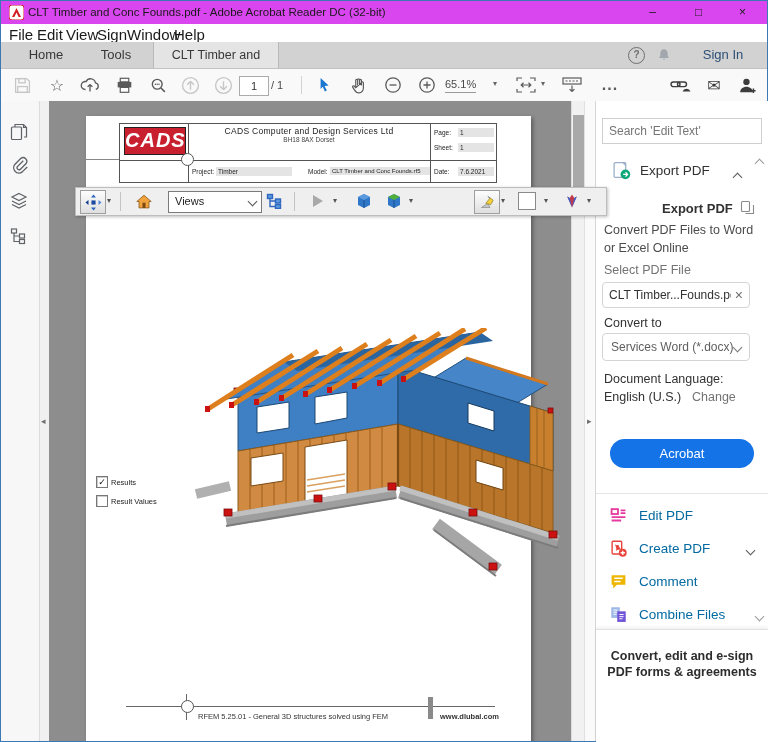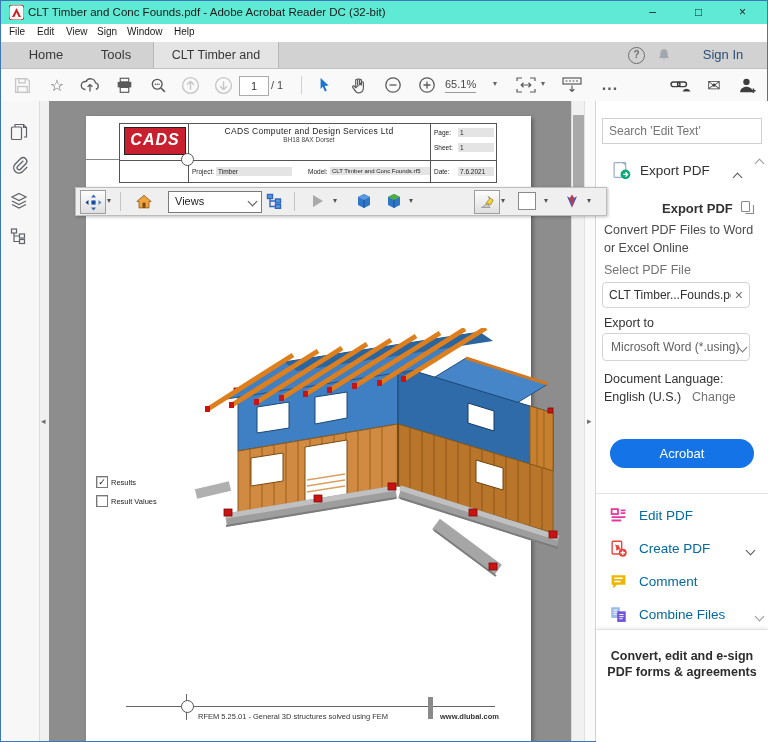--- a/index.html
+++ b/index.html
@@ -3,25 +3,25 @@
 <meta charset="utf-8">
 <style>
   html,body{margin:0;padding:0;}
   body{width:768px;height:742px;overflow:hidden;font-family:"Liberation Sans",sans-serif;
        -webkit-font-smoothing:antialiased;background:#fff;}
   #win{position:relative;width:766px;height:740px;border:1px solid #3c78b4;background:#fff;}
   .abs{position:absolute;}
   svg{display:block;}
 
   
-  #titlebar{left:0;top:0;width:100%;height:23px;background:#5eead4;}
+  #titlebar{left:0;top:0;width:100%;height:23px;background:#d946ef;}
   #titlebar .title{position:absolute;left:27px;top:5px;font-size:11.5px;color:#1a1a1a;white-space:nowrap;}
   .winctl{position:absolute;top:0;width:45px;height:23px;text-align:center;line-height:22px;font-size:12px;color:#222;}
   #menubar{left:0;top:23px;width:100%;height:18px;background:#fff;}
-  .menuitem{position:absolute;top:2px;font-size:10px;color:#1a1a1a;padding:0 4px;text-align:center;}
+  .menuitem{position:absolute;top:2px;font-size:15px;color:#1a1a1a;padding:0 4px;text-align:center;}
 
   
   #tabbar{left:0;top:41px;width:100%;height:26px;background:#d2d2d2;border-bottom:1px solid #c2c2c2;}
   .tab{position:absolute;top:0;height:26px;line-height:26px;font-size:13px;color:#383838;text-align:center;}
   #doctab{background:#e4e4e4;border-left:1px solid #b8b8b8;border-right:1px solid #b8b8b8;font-size:12.5px;}
   #doctab .x{color:#555;margin-left:8px;font-size:12px;}
   .qcirc{position:absolute;top:5px;width:15px;height:15px;border:1.4px solid #6d6d6d;border-radius:50%;
          text-align:center;line-height:14px;font-size:10px;color:#6d6d6d;font-weight:bold;}
 
   
@@ -43,21 +43,21 @@
   #docpane{left:48px;top:0;width:522px;height:100%;background:#8d8d8d;overflow:hidden;}
   #vscroll{left:570px;top:0;width:13px;height:100%;background:#f1f1f1;border-left:1px solid #dcdcdc;}
   #vthumb{left:1px;top:14px;width:11px;height:76px;background:#a9a9a9;}
   #splitR{left:583px;top:0;width:11px;height:100%;background:#fafafa;border-left:1px solid #e0e0e0;}
 
   
   #page{left:37px;top:15px;width:445px;height:640px;background:#fff;box-shadow:2px 2px 4px rgba(0,0,0,.35);}
   #hdrtable{left:33px;top:7px;width:376px;height:58px;border:1px solid #555;}
   .cell{position:absolute;box-sizing:border-box;}
   #logobox{left:4px;top:3px;width:60px;height:26px;background:#c8202e;border:1px solid #222;
-           color:#fff;font-weight:bold;font-style:italic;font-size:16px;text-align:center;line-height:24px;letter-spacing:1px;}
+           color:#fff;font-weight:bold;font-style:italic;font-size:20px;text-align:center;line-height:24px;letter-spacing:1px;}
   .hline{position:absolute;background:#555;}
   .vline{position:absolute;background:#555;}
   .smalltext{font-size:7px;color:#222;}
   .valbox{position:absolute;background:#e4e4e4;font-size:6.5px;color:#222;padding:1px 2px;}
   .circmark{position:absolute;width:11px;height:11px;border:1px solid #555;border-radius:50%;background:#fff;}
   .chkrow{position:absolute;display:flex;align-items:center;}
   .chkbox{width:10px;height:10px;border:1px solid #777;background:#fff;box-shadow:inset 1px 1px 0 #ccc;
           font-size:9px;line-height:10px;text-align:center;color:#111;margin-right:3px;}
   .chklabel{font-size:7.5px;color:#222;}
   .ftext{position:absolute;font-size:7.5px;color:#333;white-space:nowrap;}
@@ -511,23 +511,23 @@
             <path d="M5.5 13.5h8V5"></path>
           </svg>
       </span>
       <span class="plabel" style="left:8px;top:122px;">Convert PDF Files to Word</span>
       <span class="plabel" style="left:8px;top:140px;">or Excel Online</span>
       <span class="plink" style="left:8px;top:162px;">Select PDF File</span>
       <div class="abs" id="filechip">
         <span style="flex:1;white-space:nowrap;overflow:hidden;">CLT Timber...Founds.pdf</span>
         <span style="color:#6e6e6e;font-size:14px;margin-left:4px;">×</span>
       </div>
-      <span class="plabel" style="left:8px;top:215px;color:#323232;">Export to</span>
+      <span class="plabel" style="left:8px;top:215px;color:#323232;">Convert to</span>
       <div class="abs" id="fmtsel">
-        <span style="flex:1;white-space:nowrap;">Microsoft Word (*.using)</span>
+        <span style="flex:1;white-space:nowrap;">Services Word (*.docx)</span>
         <span><span class="chev down" style="border-color:#777;"></span></span>
       </div>
       <span class="plabel" style="left:8px;top:271px;color:#323232;">Document Language:</span>
       <span class="plabel" style="left:8px;top:289px;color:#323232;">English (U.S.)</span>
       <span class="plink" style="left:96px;top:289px;">Change</span>
       <span class="bluebtn" style="left:14px;top:338px;width:144px;height:29px;line-height:29px;">Acrobat</span>
 
       <div class="abs" style="left:0;top:392px;width:100%;height:1px;background:#e4e4e4;"></div>
 
       <div class="toolrow" style="top:398px;">

